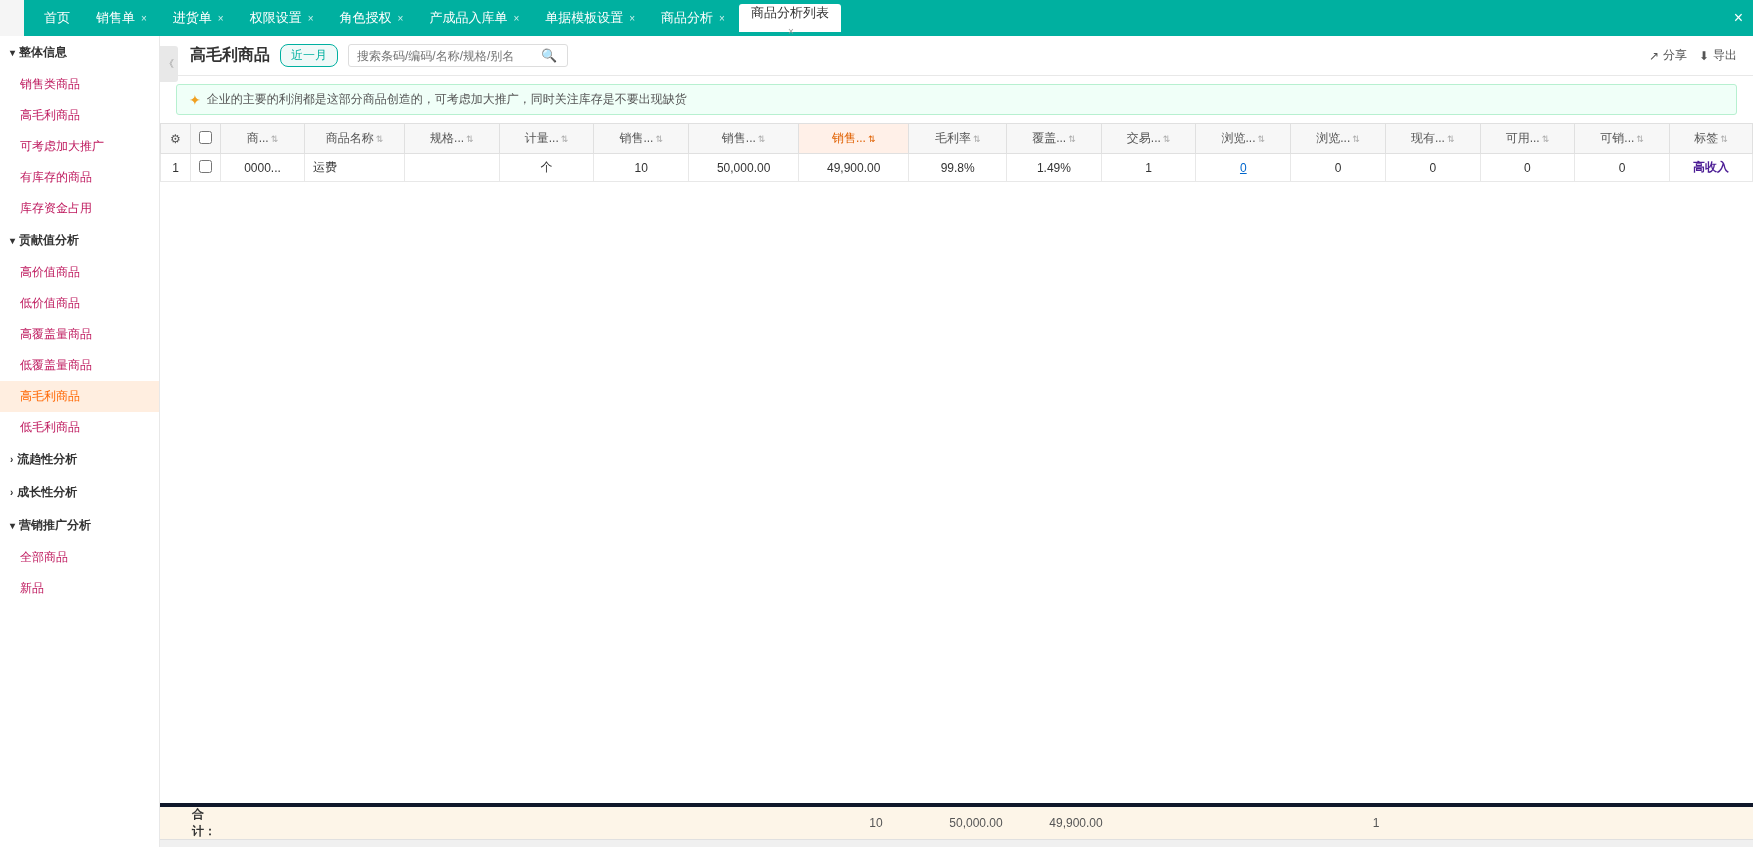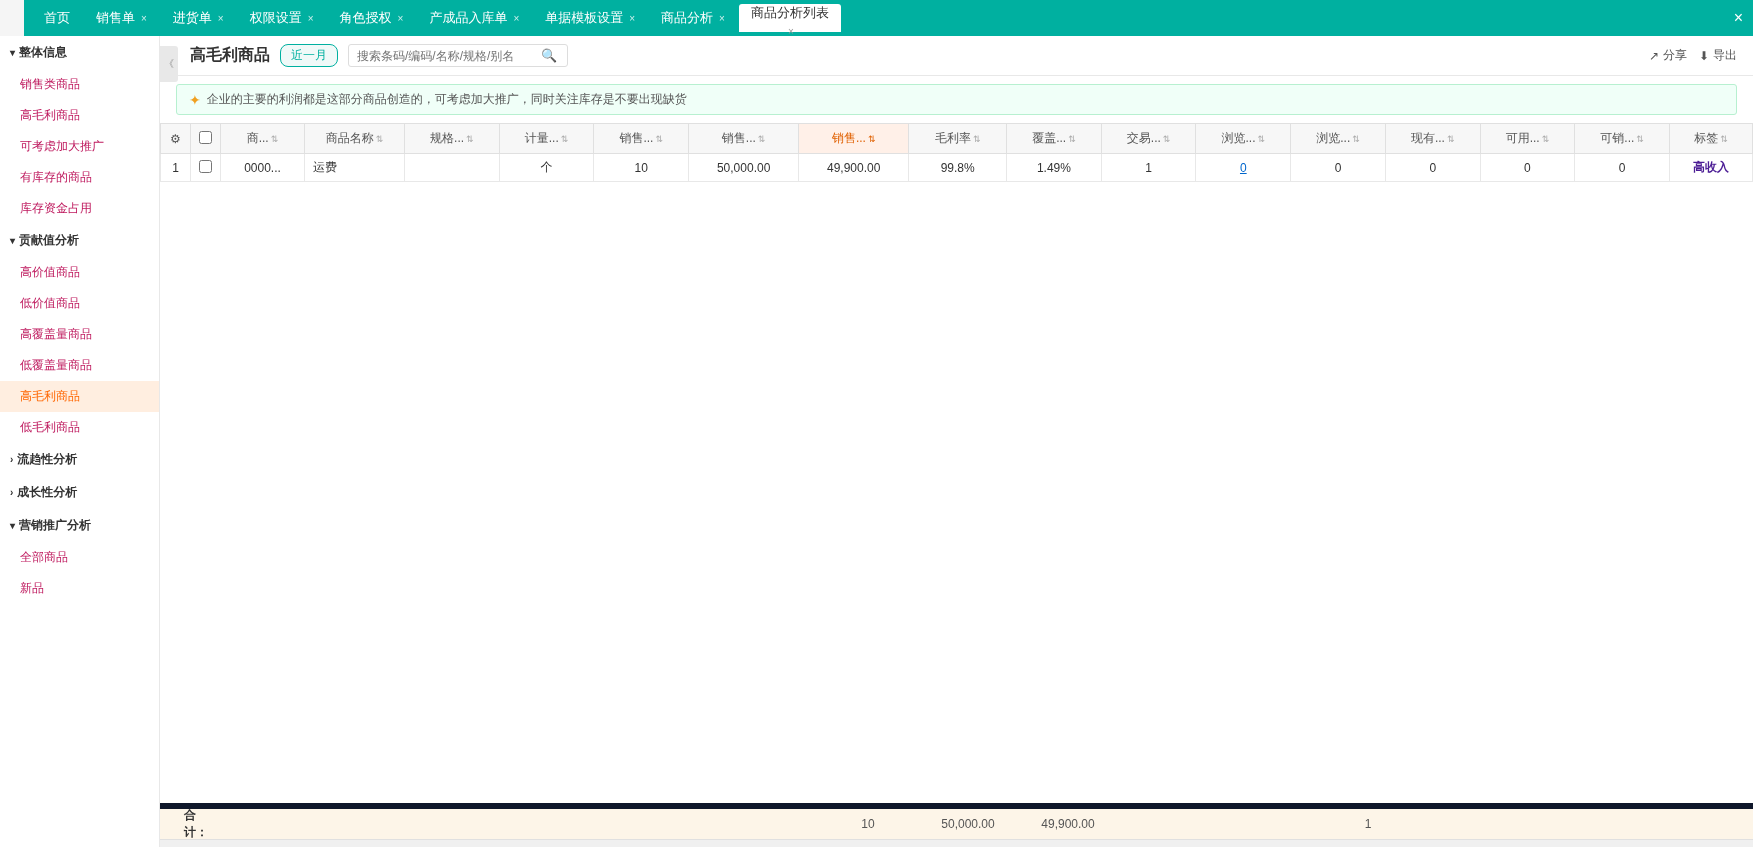--- a/index.html
+++ b/index.html
@@ -209,24 +209,24 @@
     }
     td.text-left { text-align: left; margin-top: 10px; }
     .sort-arrows { font-size: 9px; color: #aaa; margin-left: 2px; }
     .tag-high { color: #4c1d95; font-weight: bold; }
     .link-style { color: #0066cc; text-decoration: underline; cursor: pointer; }
 
     
     .footer-summary {
       height: 36px;
       background: #fdf5e8;
-      border-top: 6px solid #0f172a;
-      display: flex;
-      align-items: center;
-      padding: 0 24px;
+      border-top: 4px solid #0f172a;
+      display: flex;
+      align-items: center;
+      padding: 0 32px;
       font-size: 12px;
       color: #555;
       gap: 20px;
       flex-shrink: 0;
     }
     .summary-label { font-weight: bold; color: #333; }
     .summary-cell { min-width: 80px; text-align: center; }
 
     
     .bottom-scrollbar {

